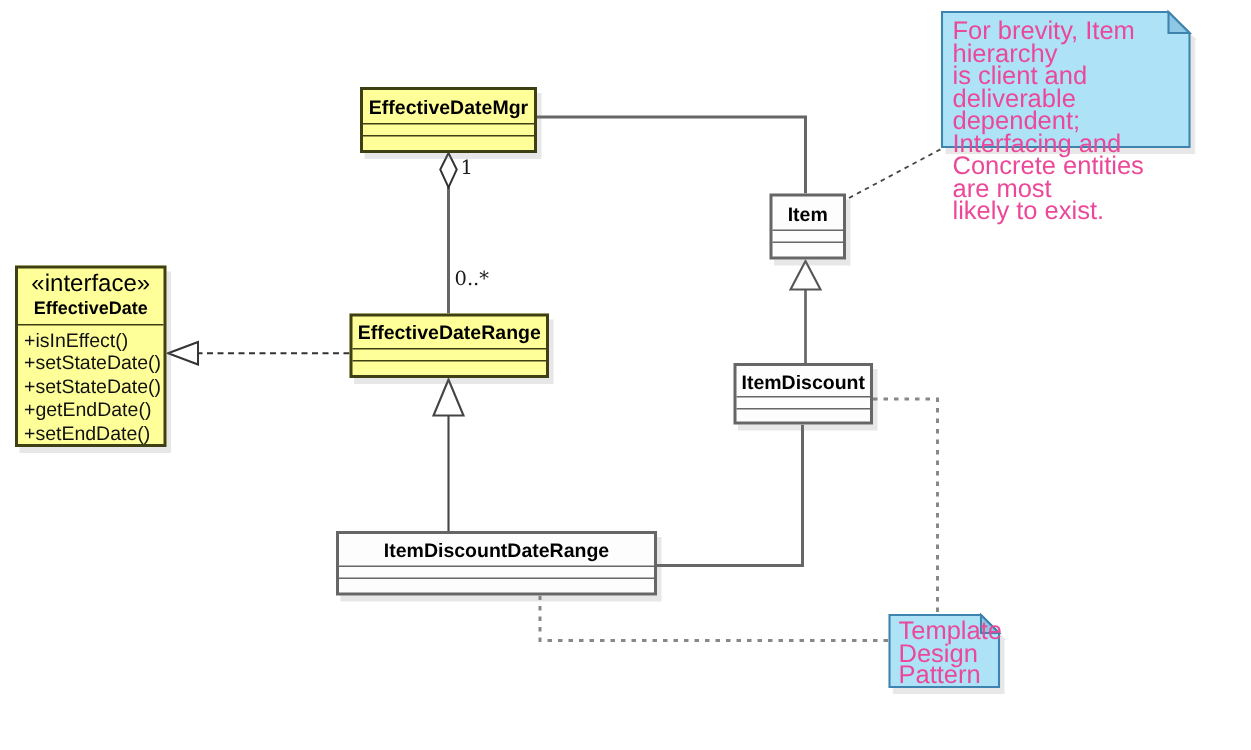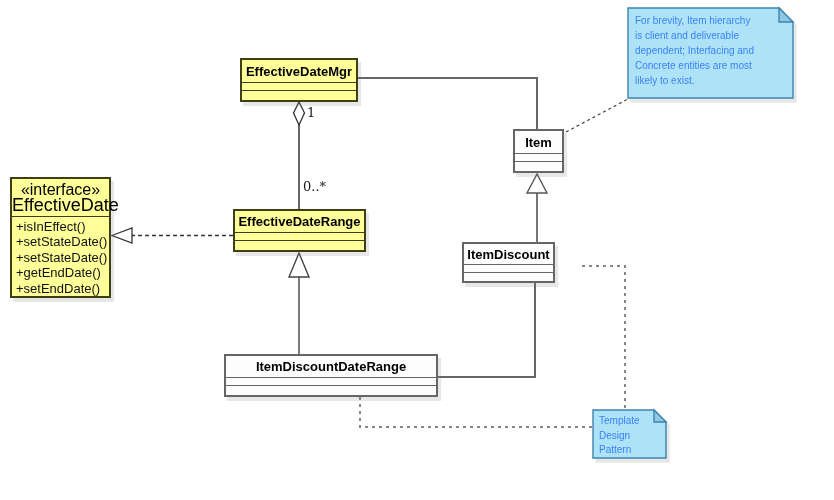--- a/index.html
+++ b/index.html
@@ -23,24 +23,24 @@
   .white .uml-title{border-bottom:1px solid #666666;}
   .uml-sec{box-sizing:border-box;}
   .yellow .uml-sec{border-bottom:1px solid #3f3f14;}
   .white .uml-sec{border-bottom:1px solid #666666;}
   .uml-sec.last{border-bottom:none;}
   .iface-header{
     box-sizing:border-box;text-align:center;padding-top:3px;
     border-bottom:1px solid #3f3f14;height:38px;
   }
   .stereotype{font-size:16px;color:#000;font-weight:normal;line-height:15px;}
-  .iface-name{font-size:18px;color:#000;font-weight:normal;line-height:16px;}
+  .iface-name{font-size:12px;color:#000;font-weight:bold;line-height:16px;}
   .methods{padding:2px 3px 2px 4px;font-size:13px;color:#111;line-height:15.4px;white-space:nowrap;}
   .note-text{
-    position:absolute;font-size:10px;line-height:15px;color:#3b82f6;
+    position:absolute;font-size:17px;line-height:15px;color:#ec4899;
     white-space:pre-line;
   }
   .edge-label{
     position:absolute;font-family:"DejaVu Serif", serif;
     font-size:13px;color:#1a1a1a;white-space:nowrap;
   }
 </style>
 </head>
 <body>
 
@@ -105,21 +105,21 @@
       <div>+setEndDate()</div>
     </div>
   </div>
 
   <div class="uml-class yellow" style="left:233px;top:209px;width:133px;height:43px;">
     <div class="uml-title" style="height:22px;">EffectiveDateRange</div>
     <div class="uml-sec" style="height:8px;"></div>
     <div class="uml-sec last" style="height:8px;"></div>
   </div>
 
-  <div class="uml-class white" style="left:462px;top:242px;width:93px;height:41px;">
+  <div class="uml-class white" style="left:489px;top:242px;width:93px;height:41px;">
     <div class="uml-title" style="height:21px;">ItemDiscount</div>
     <div class="uml-sec" style="height:8px;"></div>
     <div class="uml-sec last" style="height:8px;"></div>
   </div>
 
   <div class="uml-class white" style="left:193px;top:354px;width:214px;height:43px;margin-left:31px;">
     <div class="uml-title" style="height:22px;">ItemDiscountDateRange</div>
     <div class="uml-sec" style="height:8px;"></div>
     <div class="uml-sec last" style="height:8px;"></div>
   </div>

